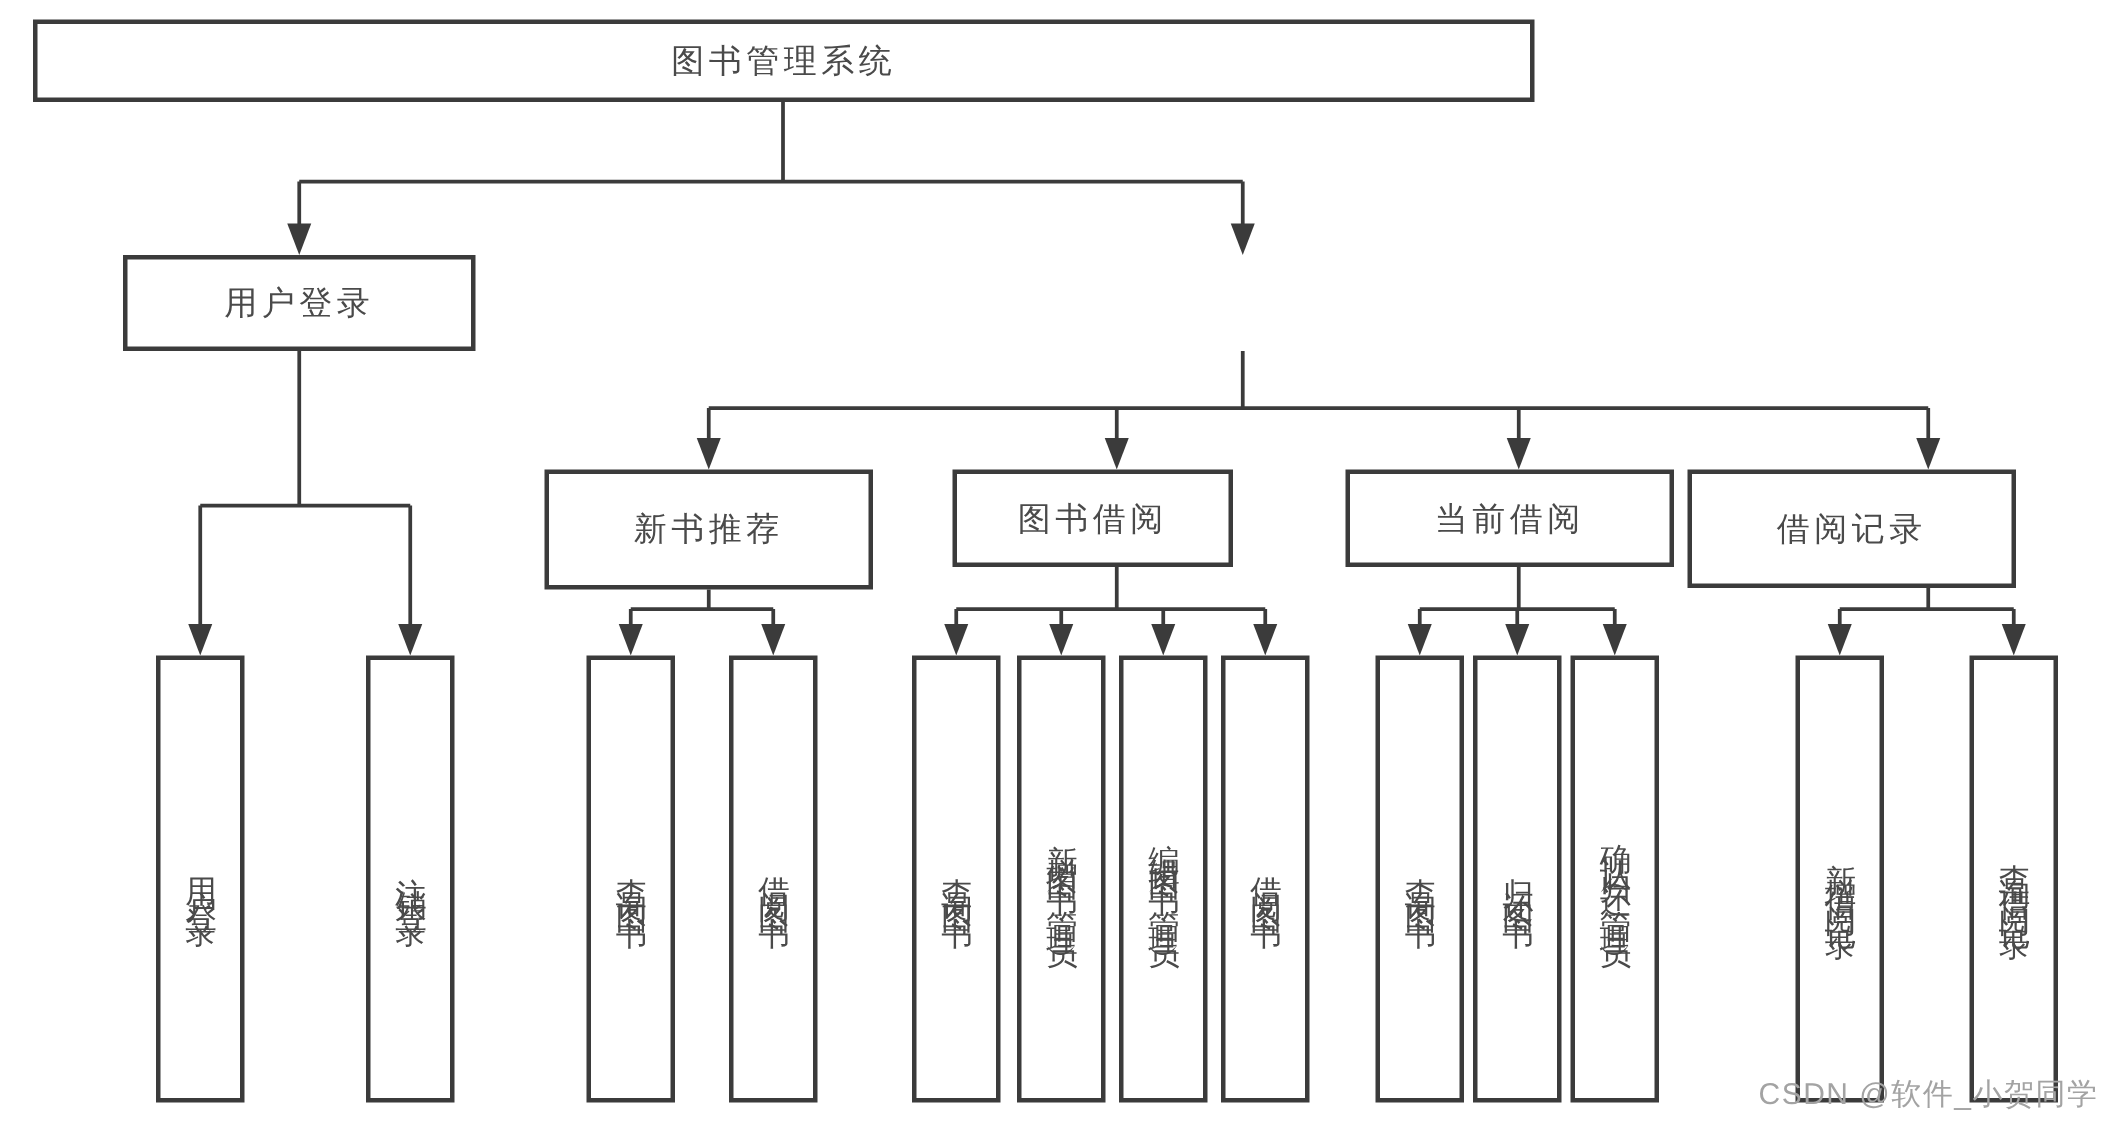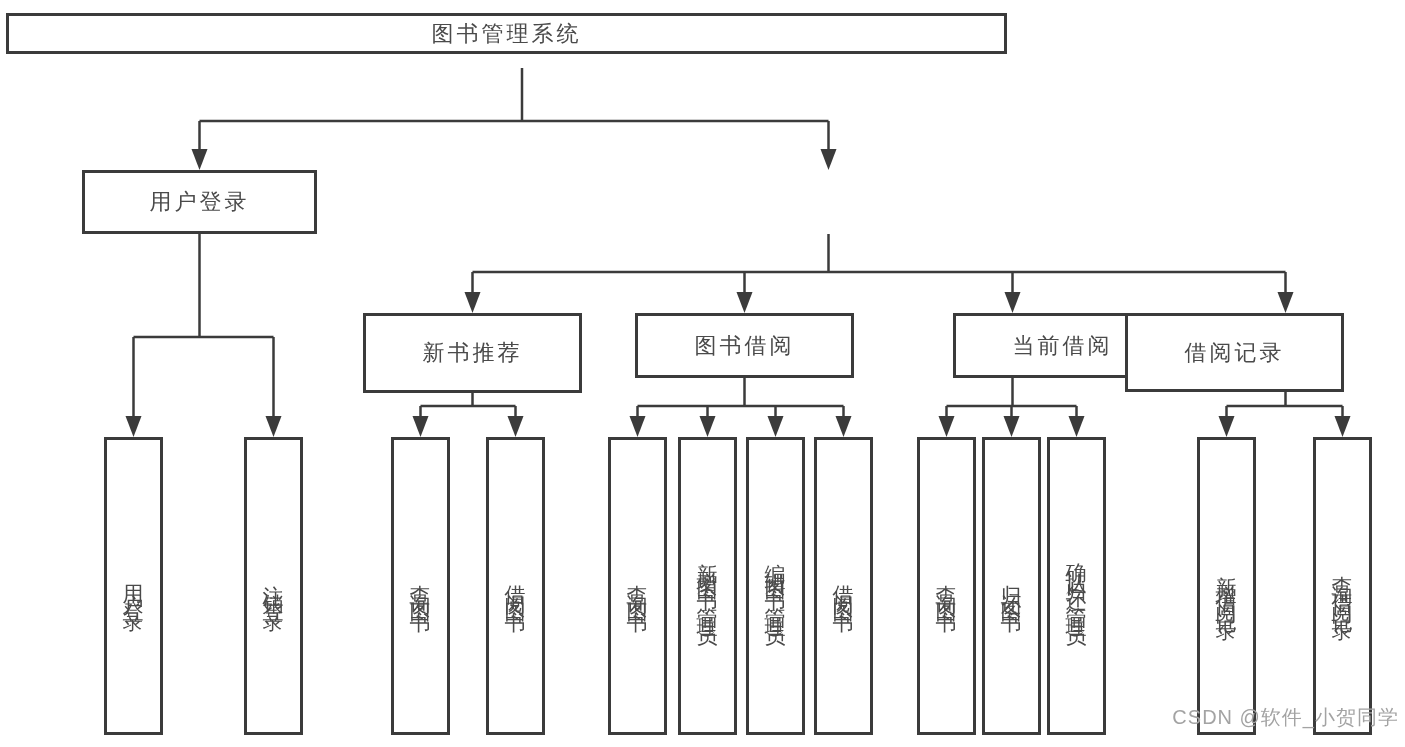--- a/index.html
+++ b/index.html
@@ -37,21 +37,21 @@
   }
   .v-box span{
     writing-mode:vertical-rl;
     text-orientation:mixed;
     font-size:21px;
     letter-spacing:9px;
     line-height:1;
   }
   #watermark{
     position:absolute;
-    right:6px;bottom:16px;
+    right:6px;bottom:4px;
     font-size:20px;
     color:var(--wm);
     letter-spacing:1px;
     white-space:nowrap;
     z-index:5;
     margin-top:42px;
   }
 </style>
 </head>
 <body>
@@ -106,35 +106,35 @@
       <polygon points="699.5,416 715.5,416 707.5,437" fill="var(--line)"></polygon>
       <polygon points="767.5,416 783.5,416 775.5,437" fill="var(--line)"></polygon>
       <polygon points="835.5,416 851.5,416 843.5,437" fill="var(--line)"></polygon>
       <polygon points="938.5,416 954.5,416 946.5,437" fill="var(--line)"></polygon>
       <polygon points="1003.5,416 1019.5,416 1011.5,437" fill="var(--line)"></polygon>
       <polygon points="1068.5,416 1084.5,416 1076.5,437" fill="var(--line)"></polygon>
       <polygon points="1218.5,416 1234.5,416 1226.5,437" fill="var(--line)"></polygon>
       <polygon points="1334.5,416 1350.5,416 1342.5,437" fill="var(--line)"></polygon>
     </svg>
 
-  <div class="box h-box" style="left:6px;top:13px;width:1001px;height:41px">
+  <div class="box h-box" style="left:22px;top:13px;width:1001px;height:55px">
     <span>图书管理系统</span>
   </div>
 
   <div class="box h-box" style="left:82px;top:170px;width:235px;height:64px">
     <span>用户登录</span>
   </div>
 
   <div class="box h-box" style="left:363px;top:313px;width:219px;height:80px">
     <span>新书推荐</span>
   </div>
-  <div class="box h-box" style="left:635px;top:313px;width:219px;height:65px">
+  <div class="box h-box" style="left:635px;top:313px;width:187px;height:65px">
     <span>图书借阅</span>
   </div>
-  <div class="box h-box" style="left:953px;top:313px;width:219px;height:65px">
+  <div class="box h-box" style="left:897px;top:313px;width:219px;height:65px">
     <span>当前借阅</span>
   </div>
   <div class="box h-box" style="left:1125px;top:313px;width:219px;height:79px">
     <span>借阅记录</span>
   </div>
 
   <div class="box v-box" style="left:104px;top:437px;width:59px;height:298px">
     <span>用户登录</span>
   </div>
   <div class="box v-box" style="left:244px;top:437px;width:59px;height:298px">

